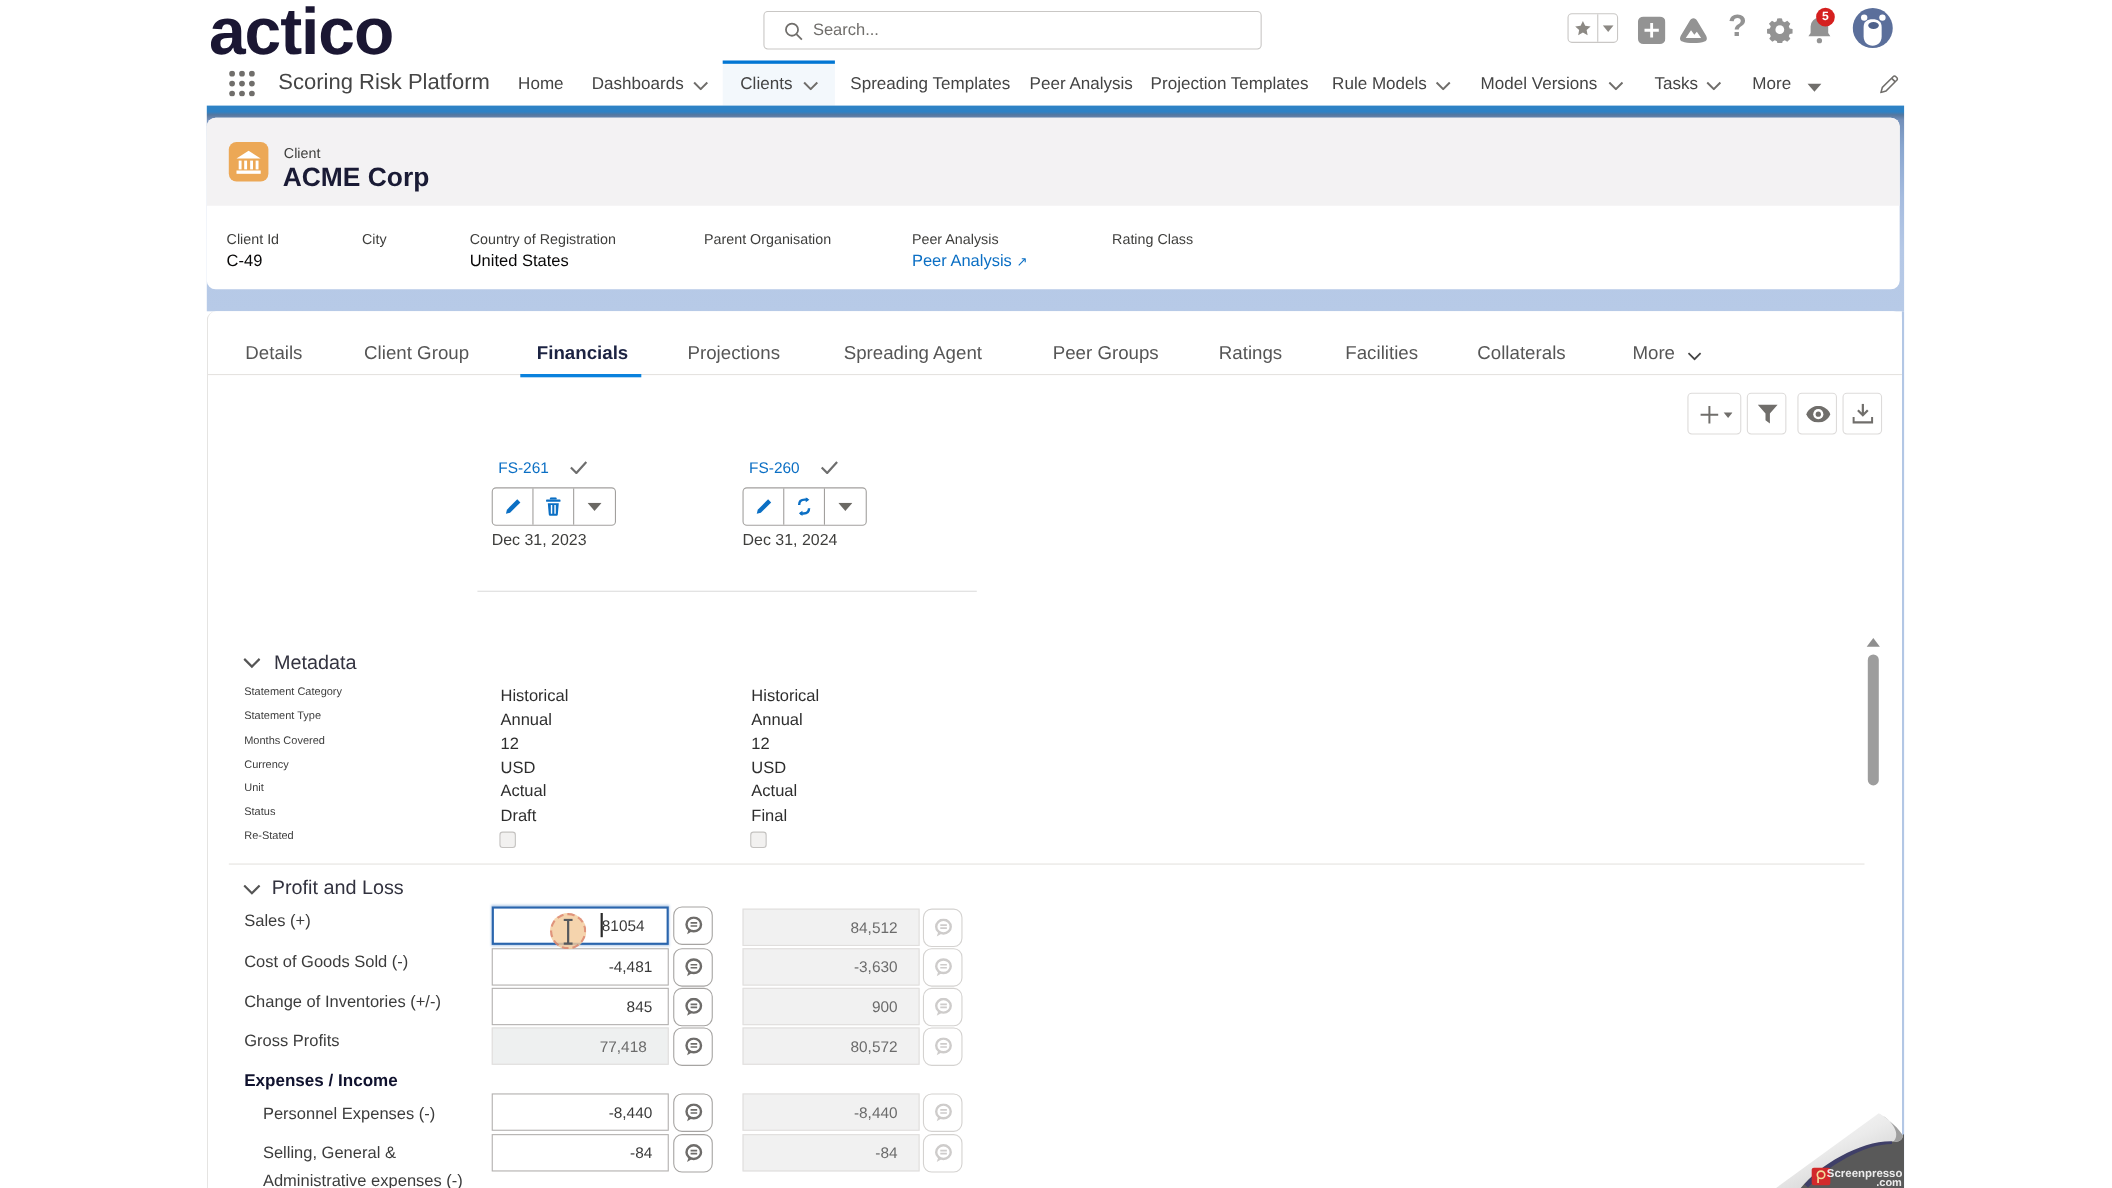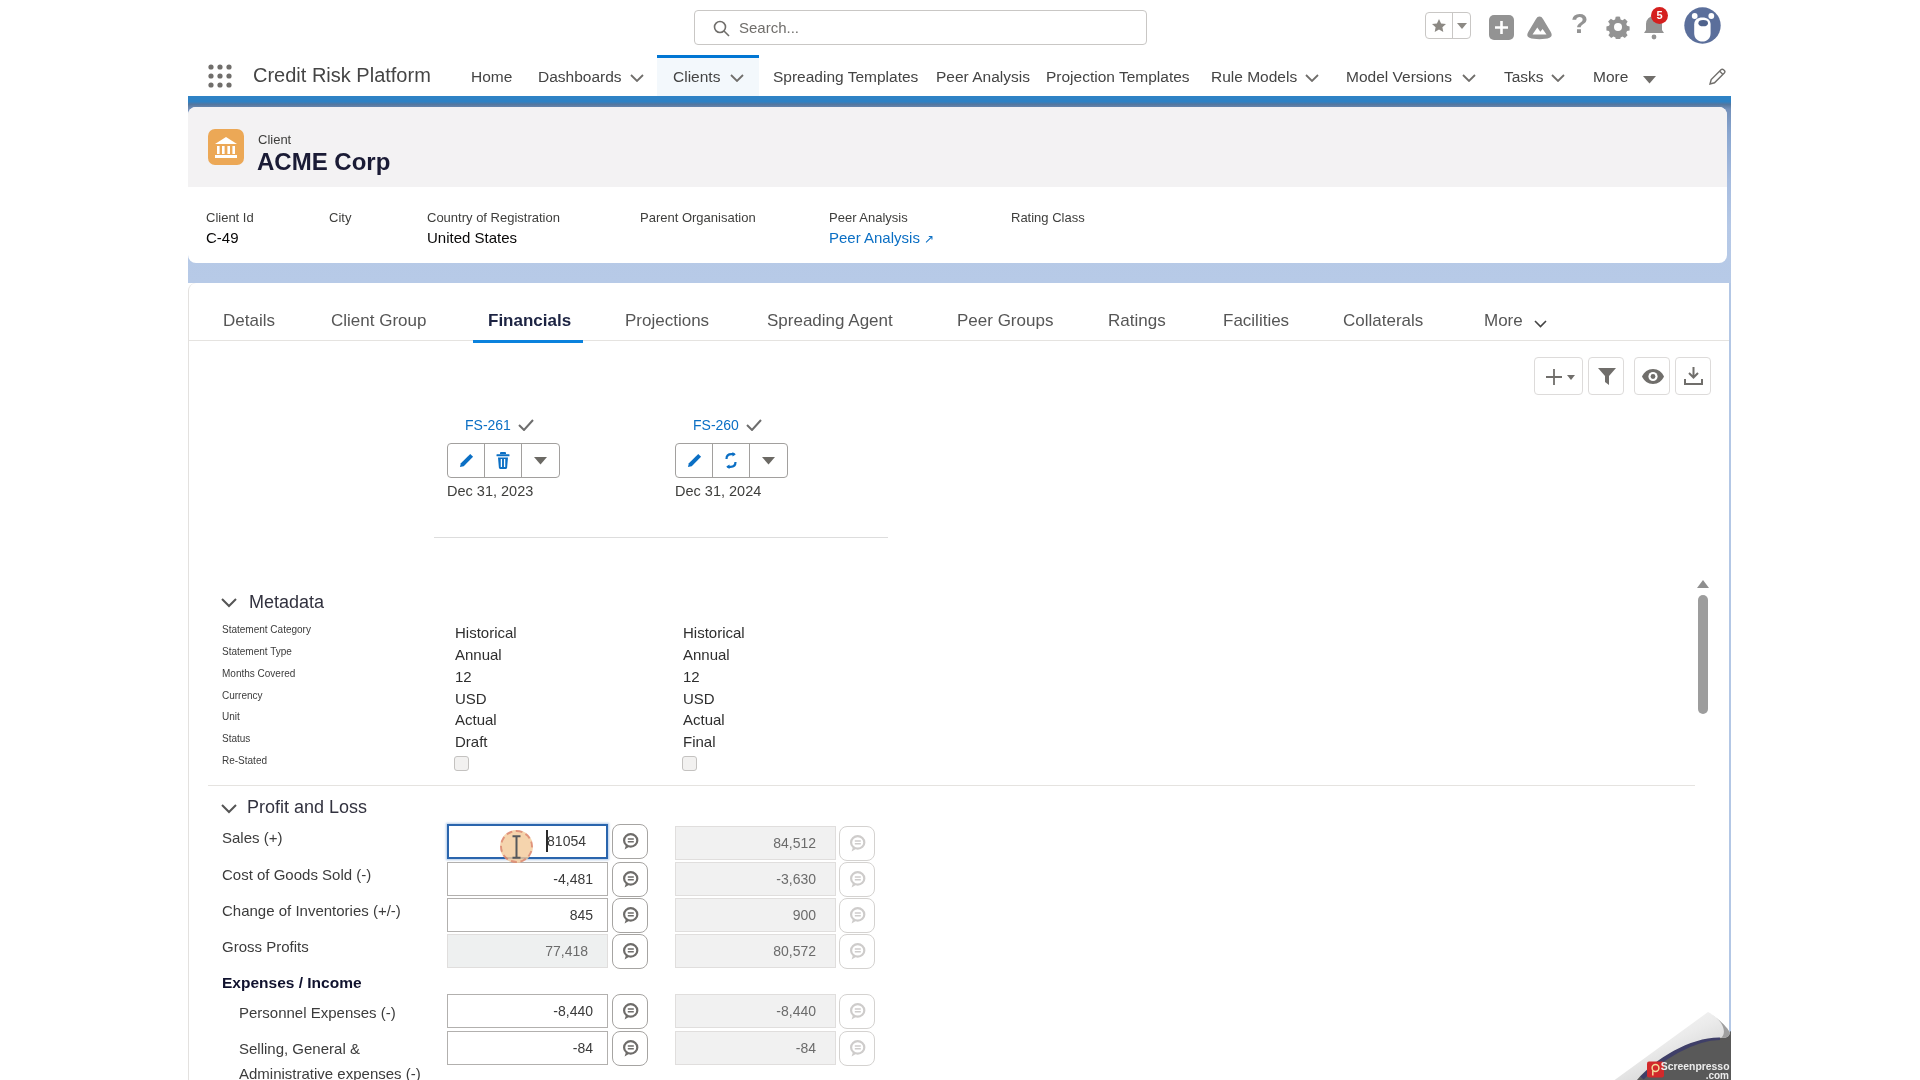--- a/index.html
+++ b/index.html
@@ -40,21 +40,21 @@
 
 
 #mcard { left:0; top:283px; width:1541px; height:797px; background:#fff; border-radius:8px 8px 0 0; border-left:1px solid #e3e1df; }
 #tabrow { position:absolute; left:0; top:0; width:100%; height:58px; border-bottom:1px solid #e5e3e0; }
 .tab { position:absolute; top:28px; font-size:17px; color:#565656; white-space:nowrap; }
 #tab-active { font-weight:bold; color:#1c2342; }
 #tab-underline { position:absolute; left:284px; top:57px; width:110px; height:3px; background:#0b82dd; }
 .actbtn { position:absolute; border:1px solid #dddbda; border-radius:4px; background:#fff; }
 
 
-.fslink { position:absolute; font-size:14px; color:#0b6fc4;margin-left:12px; }
+.fslink { position:absolute; font-size:14px; color:#0b6fc4; }
 .btngrp { position:absolute; height:35px; display:flex; border:1px solid #a2a09e; border-radius:4px; background:#fff; }
 .btngrp .bseg { width:37px; height:100%; display:flex; align-items:center; justify-content:center; border-right:1px solid #a2a09e; }
 .btngrp .bseg:last-child { border-right:none; }
 .fsdate { position:absolute; font-size:14.5px; color:#3e3e3c; }
 .hr { position:absolute; height:1px; background:#ddd; }
 
 
 .seclbl { position:absolute; font-size:18px; color:#32323f; }
 .mlbl { position:absolute; font-size:10px; color:#3c3c3c; }
 .mval { position:absolute; font-size:15px; color:#2e2e2e; }
@@ -73,20 +73,21 @@
 #sbthumb { left:1510px; top:595px; width:10px; height:119px; border-radius:5px; background:#9d9d9d; }
 
 
 #halo { left:312px; top:830px; width:33px; height:33px; border-radius:50%;
   background:rgba(243,202,155,0.82); border:2px dashed rgba(206,95,82,0.55); }
 </style>
 </head>
 <body>
 <div id="app">
 
+  <div id="logo" class="abs">actico</div>
   <div id="search" class="abs">
     <svg width="17" height="17" viewBox="0 0 17 17">
         <circle cx="7" cy="7" r="5.5" fill="none" stroke="#706e6b" stroke-width="1.6"></circle>
         <line x1="11" y1="11" x2="16" y2="16" stroke="#706e6b" stroke-width="1.6"></line>
       </svg>
     <span>Search...</span>
   </div>
   <div id="favgrp" class="abs">
     <svg style="position:absolute;left:5px;top:5px" width="16" height="16" viewBox="0 0 16 16">
         <path d="M8 1l2.1 4.4 4.9.6-3.6 3.3.9 4.7L8 11.6 3.7 14l.9-4.7L1 6l4.9-.6z" fill="#8c8984"></path>
@@ -129,21 +130,21 @@
           <circle cx="12" cy="3" r="2.6"></circle>
           <circle cx="21" cy="3" r="2.6"></circle>
           <circle cx="3" cy="12" r="2.6"></circle>
           <circle cx="12" cy="12" r="2.6"></circle>
           <circle cx="21" cy="12" r="2.6"></circle>
           <circle cx="3" cy="21" r="2.6"></circle>
           <circle cx="12" cy="21" r="2.6"></circle>
           <circle cx="21" cy="21" r="2.6"></circle>
         </g>
     </svg>
-    <div class="abs" style="left:65px;top:9px;font-size:20px;color:#454545">Credit Risk Platform</div>
+    <div class="abs" style="left:65px;top:9px;font-size:20px;color:#454545">Scoring Risk Platform</div>
     <div id="clientsbox"></div>
     <div class="navitem" style="left:283px">Home</div>
     <div class="navitem" style="left:350px">Dashboards</div>
     <svg class="chev" style="left:442px" width="14" height="8" viewBox="0 0 14 8">
         <path d="M1 1l6 6 6-6" fill="none" stroke="#706e6b" stroke-width="1.8"></path>
       </svg>
     <div class="navitem" style="left:485px">Clients</div>
     <svg class="chev" style="left:542px" width="14" height="8" viewBox="0 0 14 8">
         <path d="M1 1l6 6 6-6" fill="none" stroke="#706e6b" stroke-width="1.8"></path>
       </svg>

